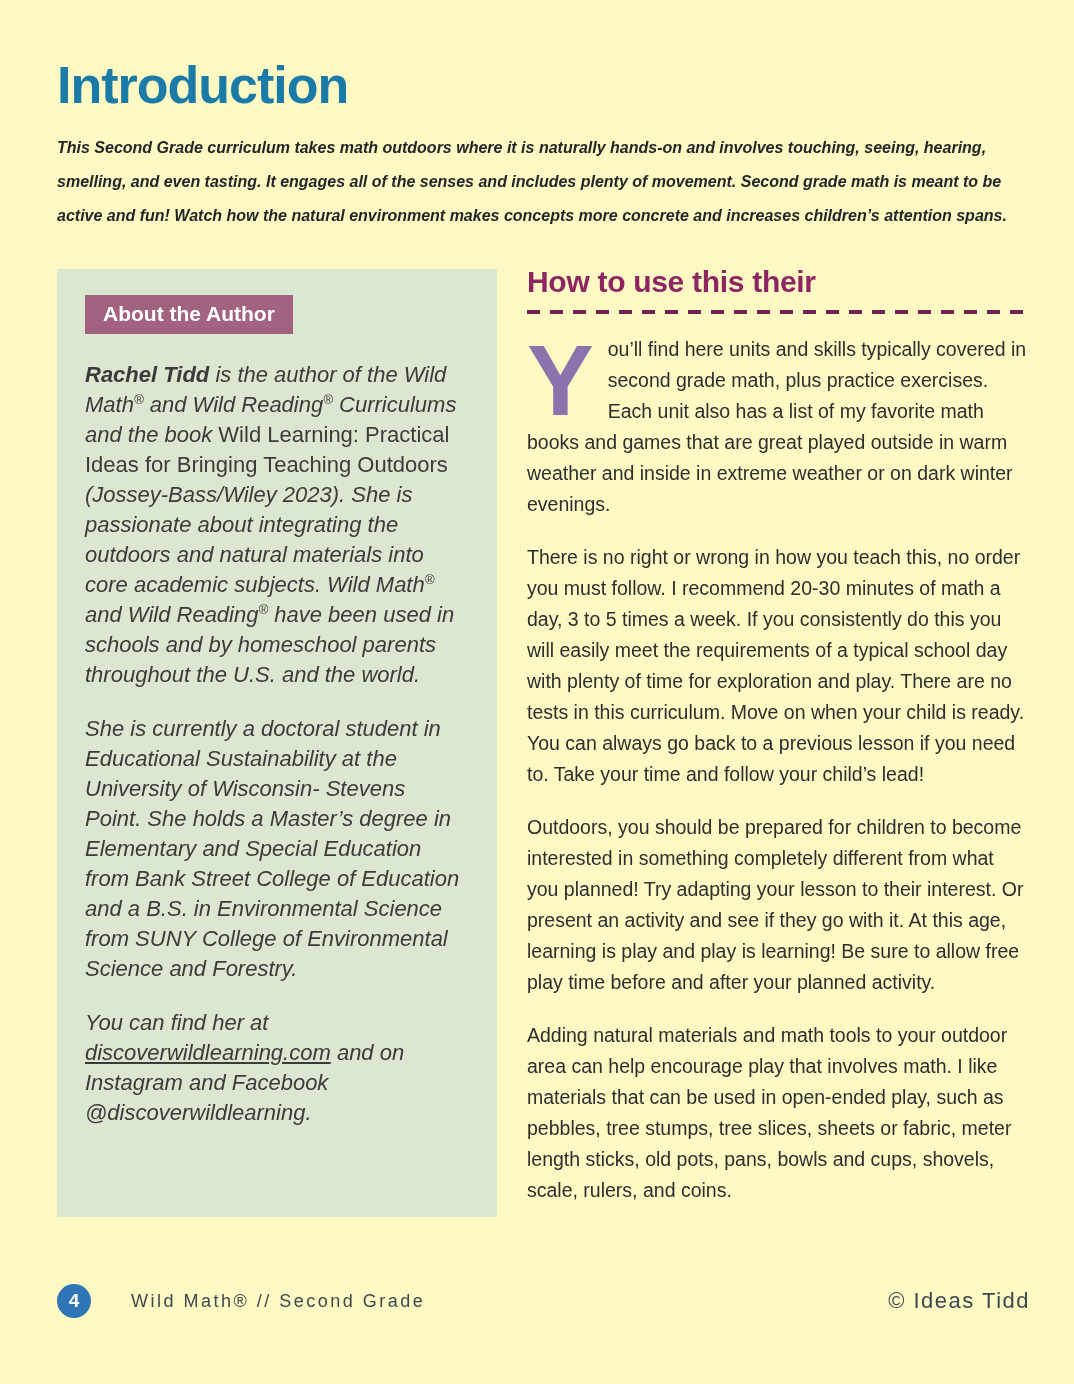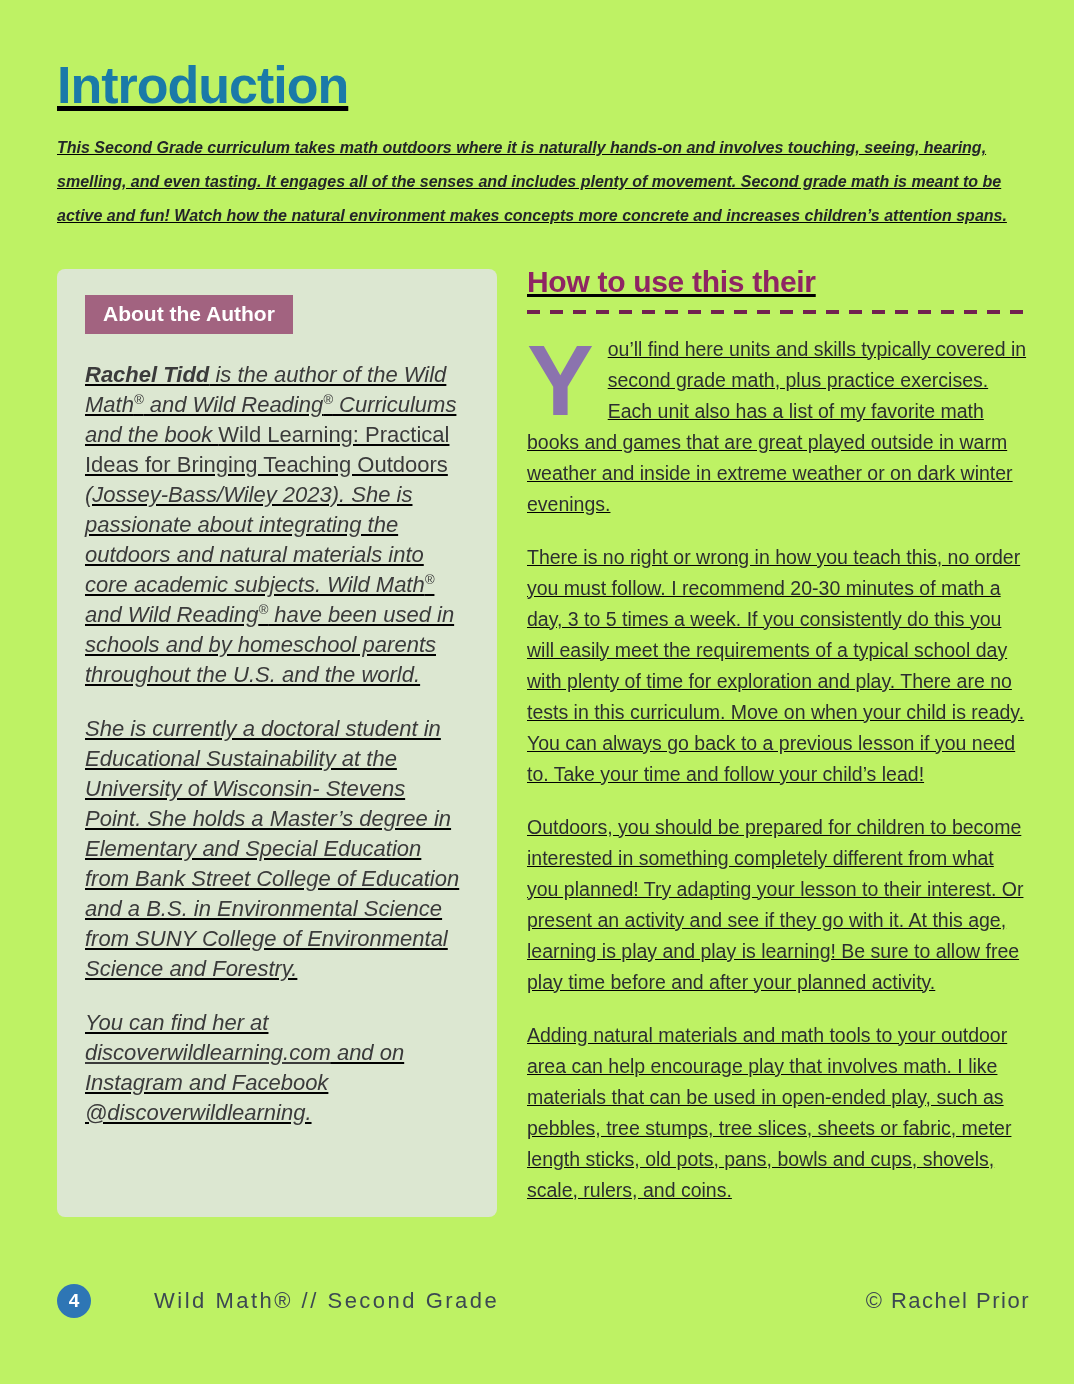--- a/index.html
+++ b/index.html
@@ -2,23 +2,22 @@
 <html style="--teal: #1a7aa8; --maroon: #8e2563; --dash: #722150; --dropcap: #8b73ae; --sidebar-bg: #dce7d1; --badge-bg: #a26380; --sidebar-text: #3b3b3b; --body-text: #2c2e30; --intro-text: #232629; --footer-circle: #2e76b5; --footer-text: #3c4852;"><head>
 <meta charset="utf-8">
 <style>
   * { margin: 0; padding: 0; box-sizing: border-box; }
   html, body { background: #ffffff; }
   body { font-family: "Liberation Sans", sans-serif; }
   .page {
     position: relative;
     width: 1074px;
     height: 1384px;
-    background: #bef264;
+    background: #fef9c3;
     overflow: hidden;
-    text-decoration: underline;
   }
   .content { padding: 58px 44px 0 57px; }
   h1.title {
     font-size: 52px;
     font-weight: 700;
     letter-spacing: -1px;
     color: var(--teal, #1a7aa8);
     line-height: 1.05;
   }
   p.intro {
@@ -31,21 +30,20 @@
     max-width: 975px;
   }
   .columns { display: flex; gap: 30px; margin-top: 36px; }
   .about-box {
     width: 440px;
     height: 948px;
     flex: 0 0 auto;
     background: var(--sidebar-bg, #dce7d1);
     padding: 26px 30px 30px 28px;
     overflow: hidden;
-    border-radius: 8px;
   }
   .about-badge {
     display: inline-block;
     background: var(--badge-bg, #a26380);
     color: #ffffff;
     font-weight: 700;
     font-size: 21px;
     padding: 7px 18px 8px 18px;
   }
   .about-p {
@@ -101,22 +99,22 @@
     border-radius: 50%;
     background: var(--footer-circle, #2e76b5);
     color: #ffffff;
     font-size: 19px;
     font-weight: 700;
     display: flex;
     align-items: center;
     justify-content: center;
   }
   .footer-left {
-    margin-left: 63px;
-    font-size: 22px;
+    margin-left: 40px;
+    font-size: 18px;
     letter-spacing: 2.5px;
     color: var(--footer-text, #3c4852);
   }
   .footer-right {
     margin-left: auto;
     font-size: 22px;
     letter-spacing: 1.5px;
     color: var(--footer-text, #3c4852);
   }
 </style>
@@ -150,15 +148,15 @@
         <p class="guide-p">Outdoors, you should be prepared for children to become interested in something completely different from what you planned! Try adapting your lesson to their interest. Or present an activity and see if they go with it. At this age, learning is play and play is learning! Be sure to allow free play time before and after your planned activity.</p>
         <p class="guide-p">Adding natural materials and math tools to your outdoor area can help encourage play that involves math. I like materials that can be used in open-ended play, such as pebbles, tree stumps, tree slices, sheets or fabric, meter length sticks, old pots, pans, bowls and cups, shovels, scale, rulers, and coins.</p>
       </section>
 
     </div>
   </div>
 
   <footer class="page-footer">
     <div class="pagenum">4</div>
     <div class="footer-left">Wild Math® // Second Grade</div>
-    <div class="footer-right">© Rachel Prior</div>
+    <div class="footer-right">© Ideas Tidd</div>
   </footer>
 </div>
 
 </body></html>

